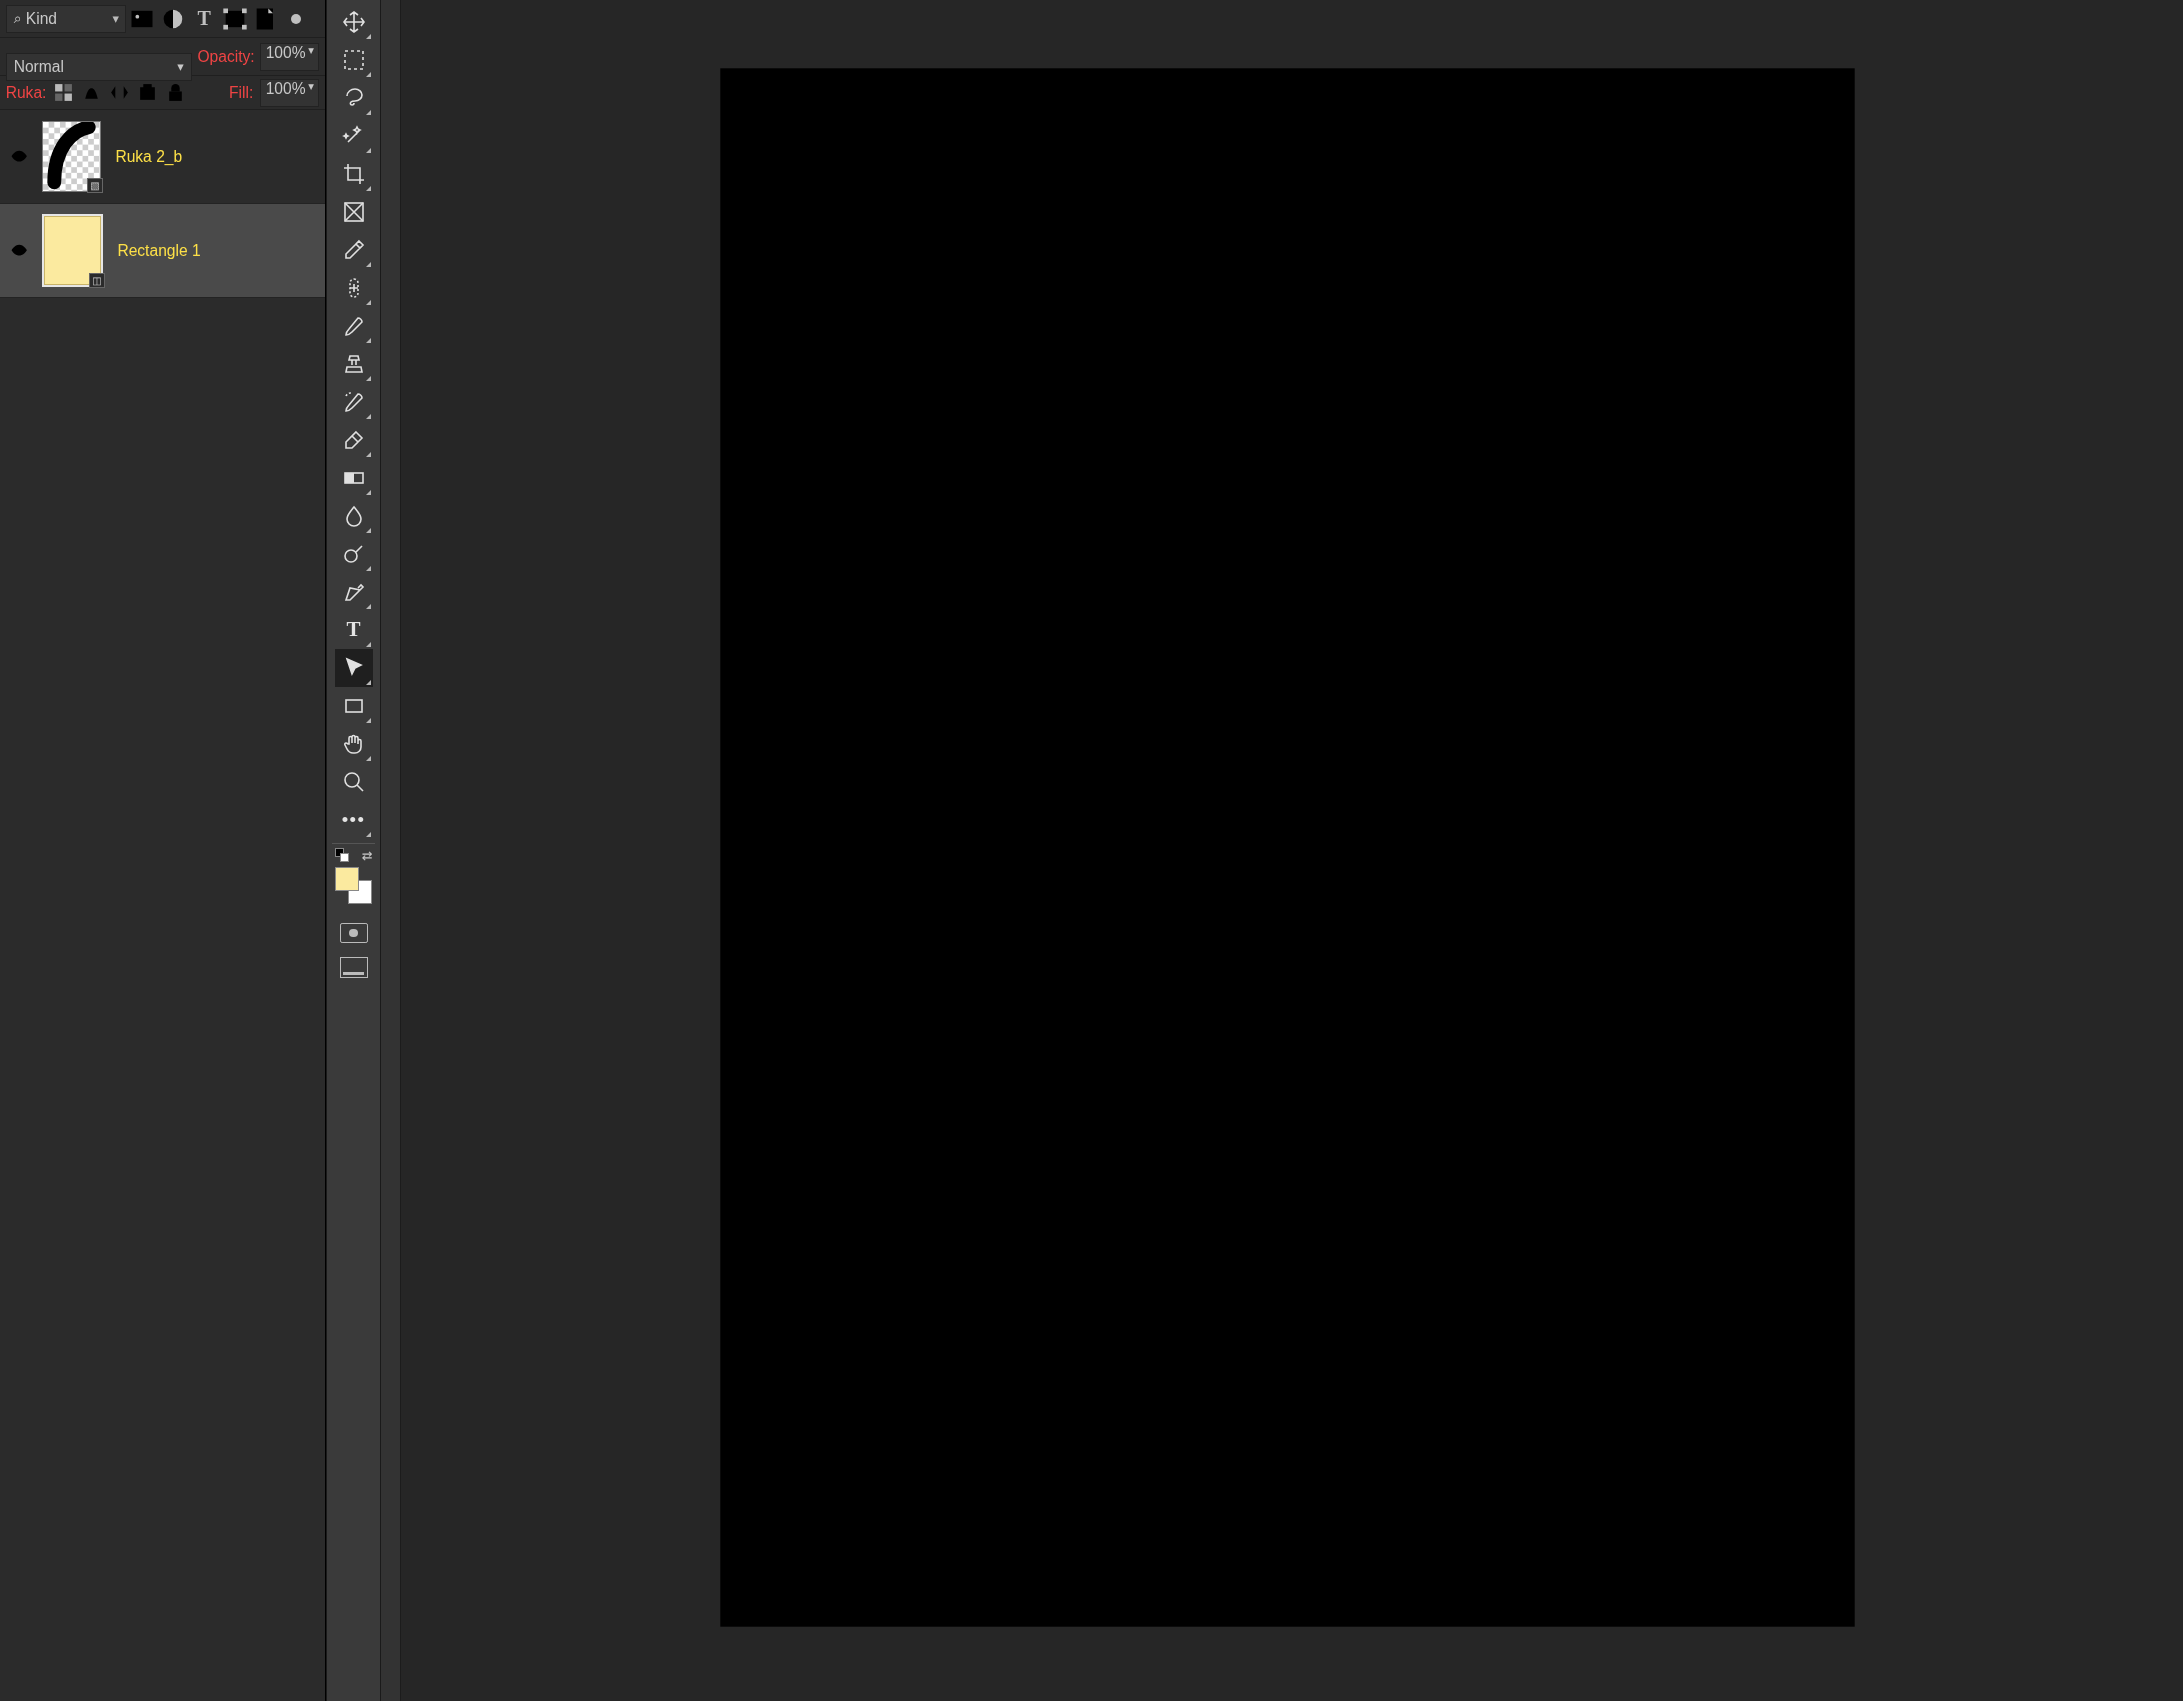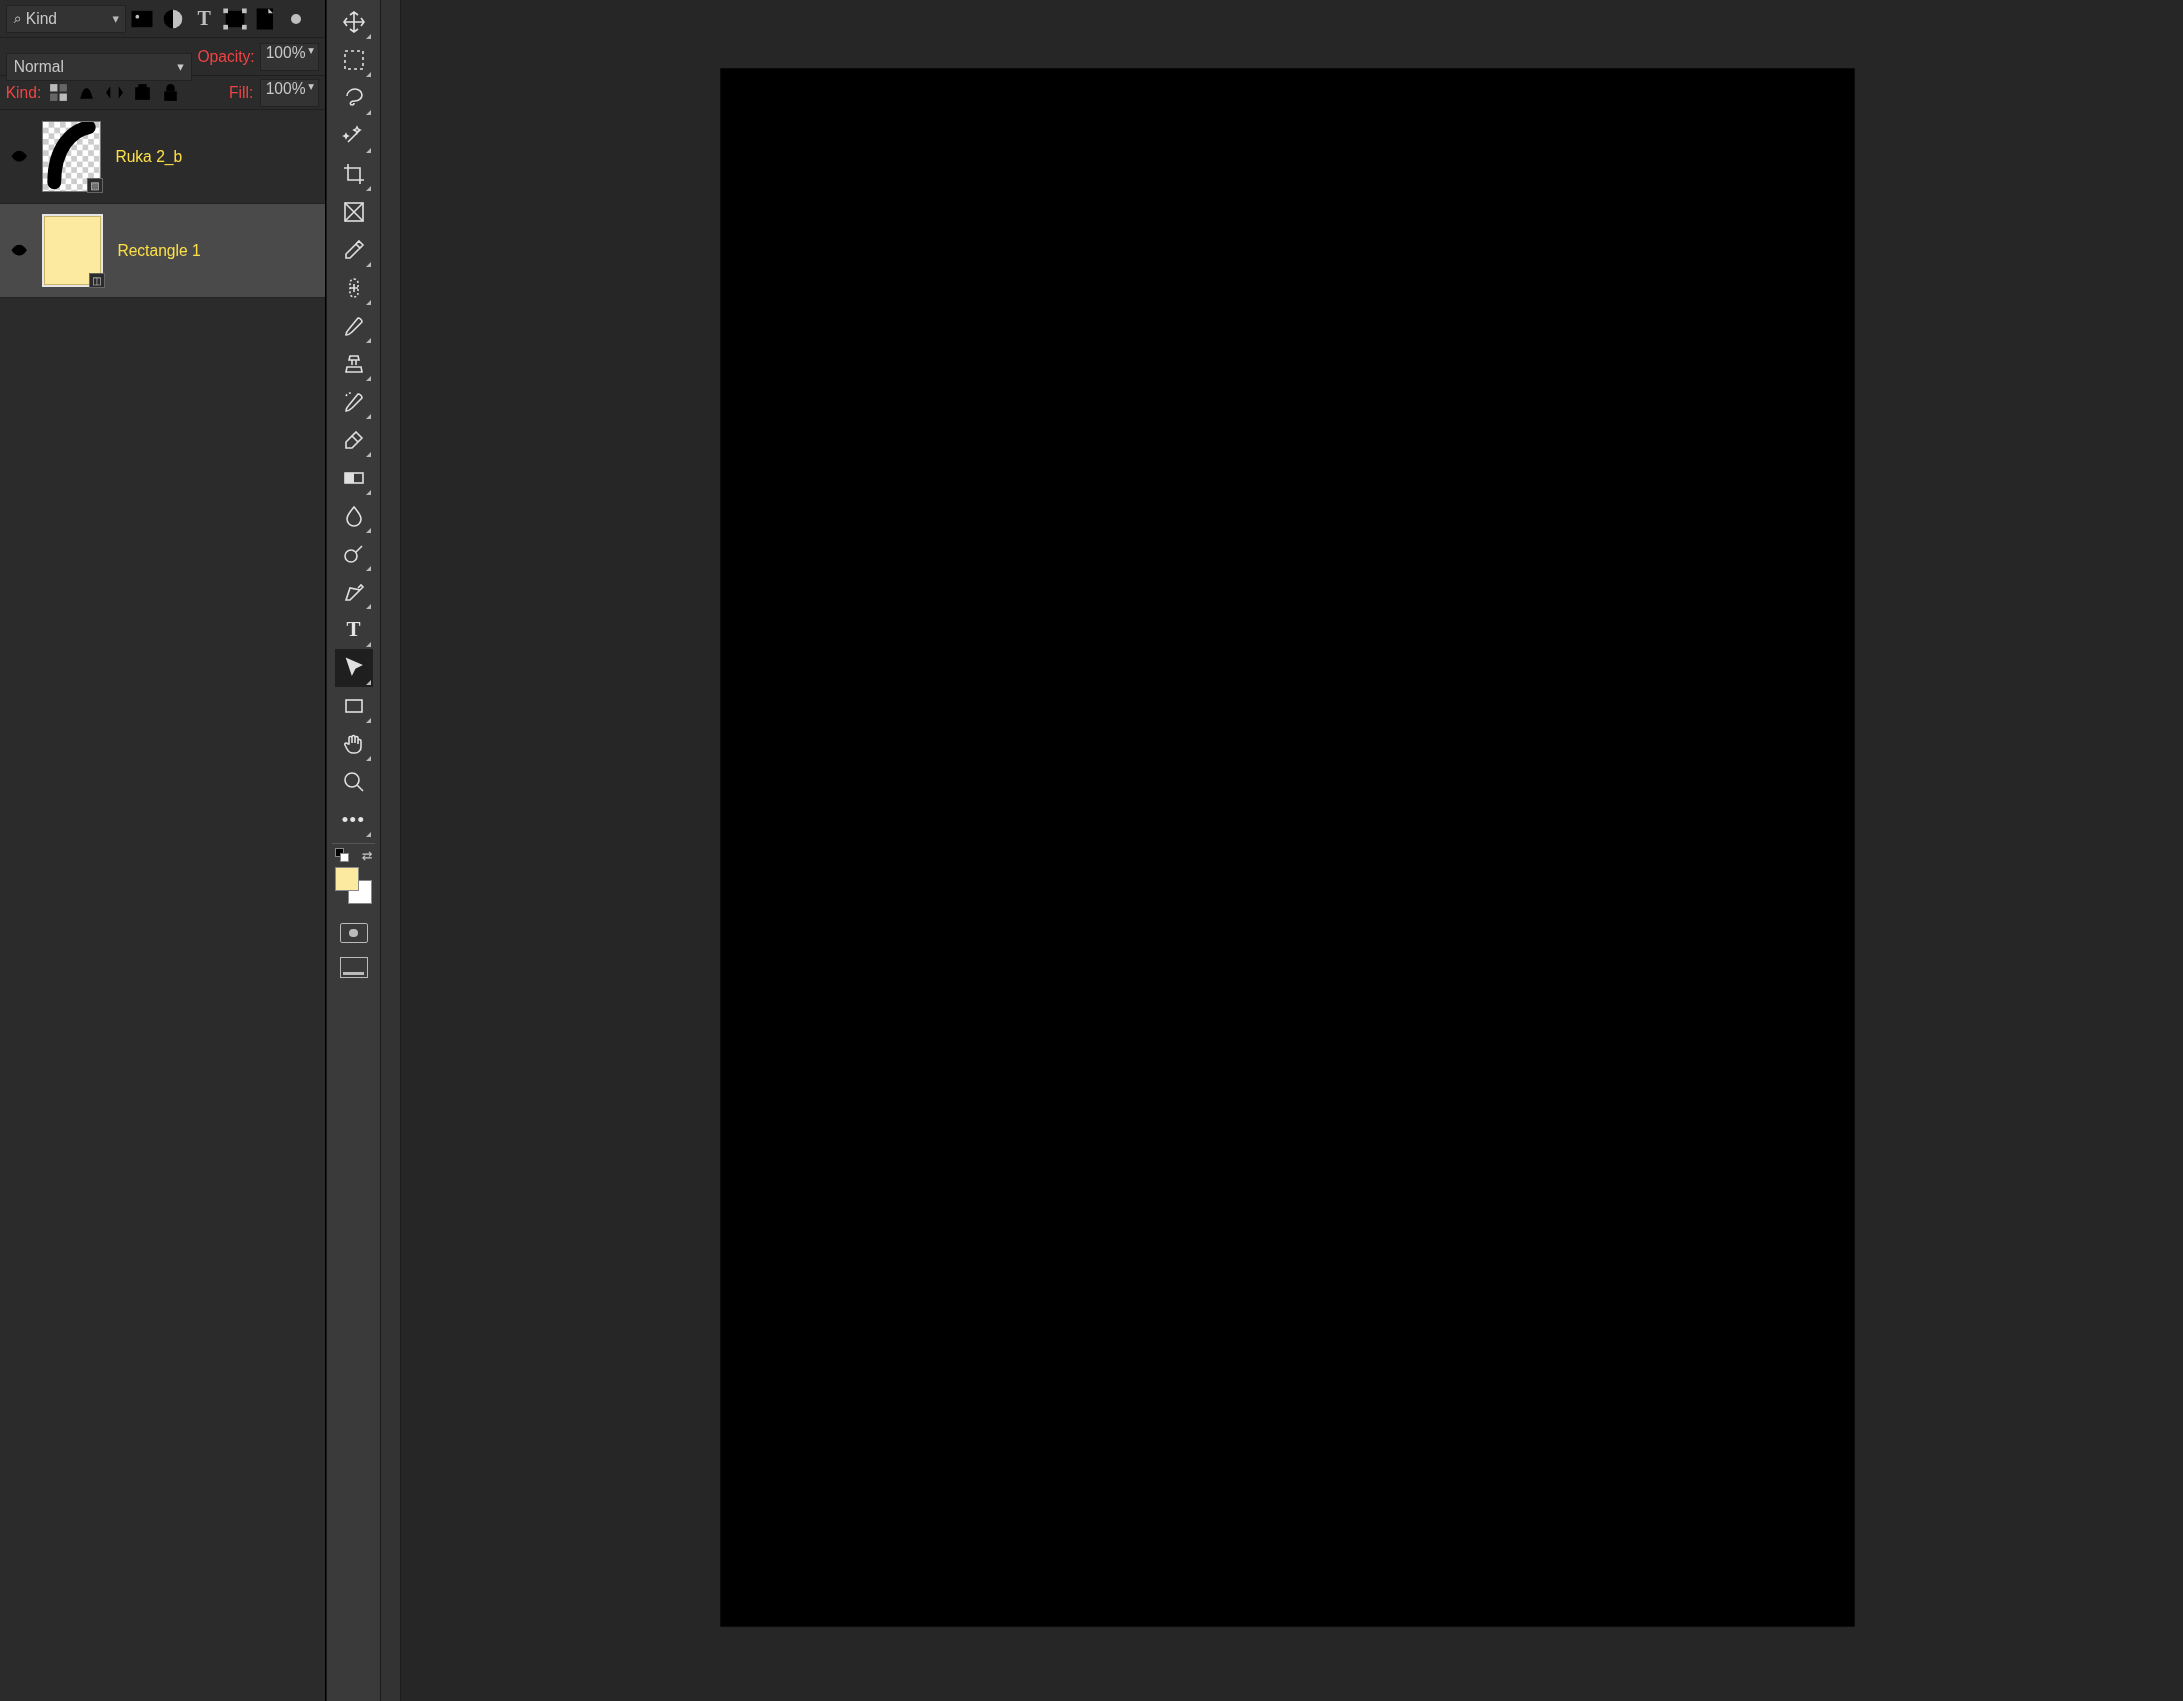--- a/index.html
+++ b/index.html
@@ -117,21 +117,21 @@
         <span class="chev"></span>
       </div>
       <span class="lbl">Opacity:</span>
       <div class="pct-box">
         <span>100%</span>
         <span class="chev"></span>
       </div>
     </div>
 
     <div class="lock-row">
-      <span class="lbl">Kind:</span>
+      <span class="lbl">Ruka:</span>
       <div class="mini-ico">
           <svg viewBox="0 0 20 20">
             <rect x="2" y="2" width="7" height="7" fill="#bbb"></rect>
             <rect x="11" y="2" width="7" height="7" fill="#666"></rect>
             <rect x="2" y="11" width="7" height="7" fill="#666"></rect>
             <rect x="11" y="11" width="7" height="7" fill="#bbb"></rect>
           </svg>
         </div>
       <div class="mini-ico">
           <svg viewBox="0 0 20 20">

